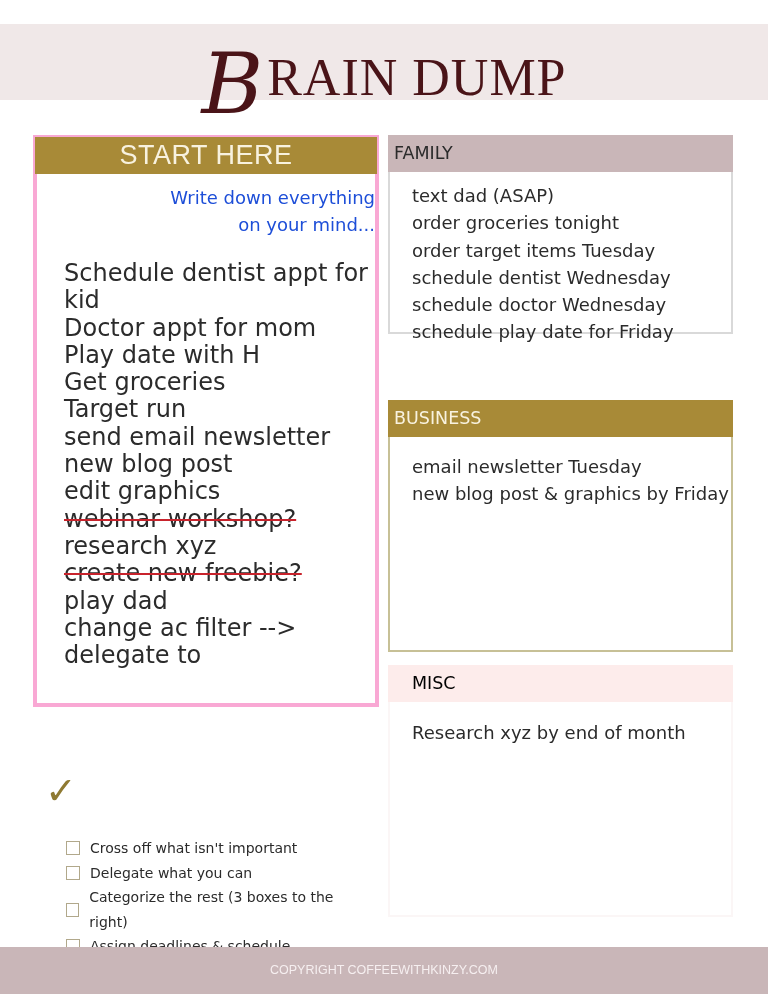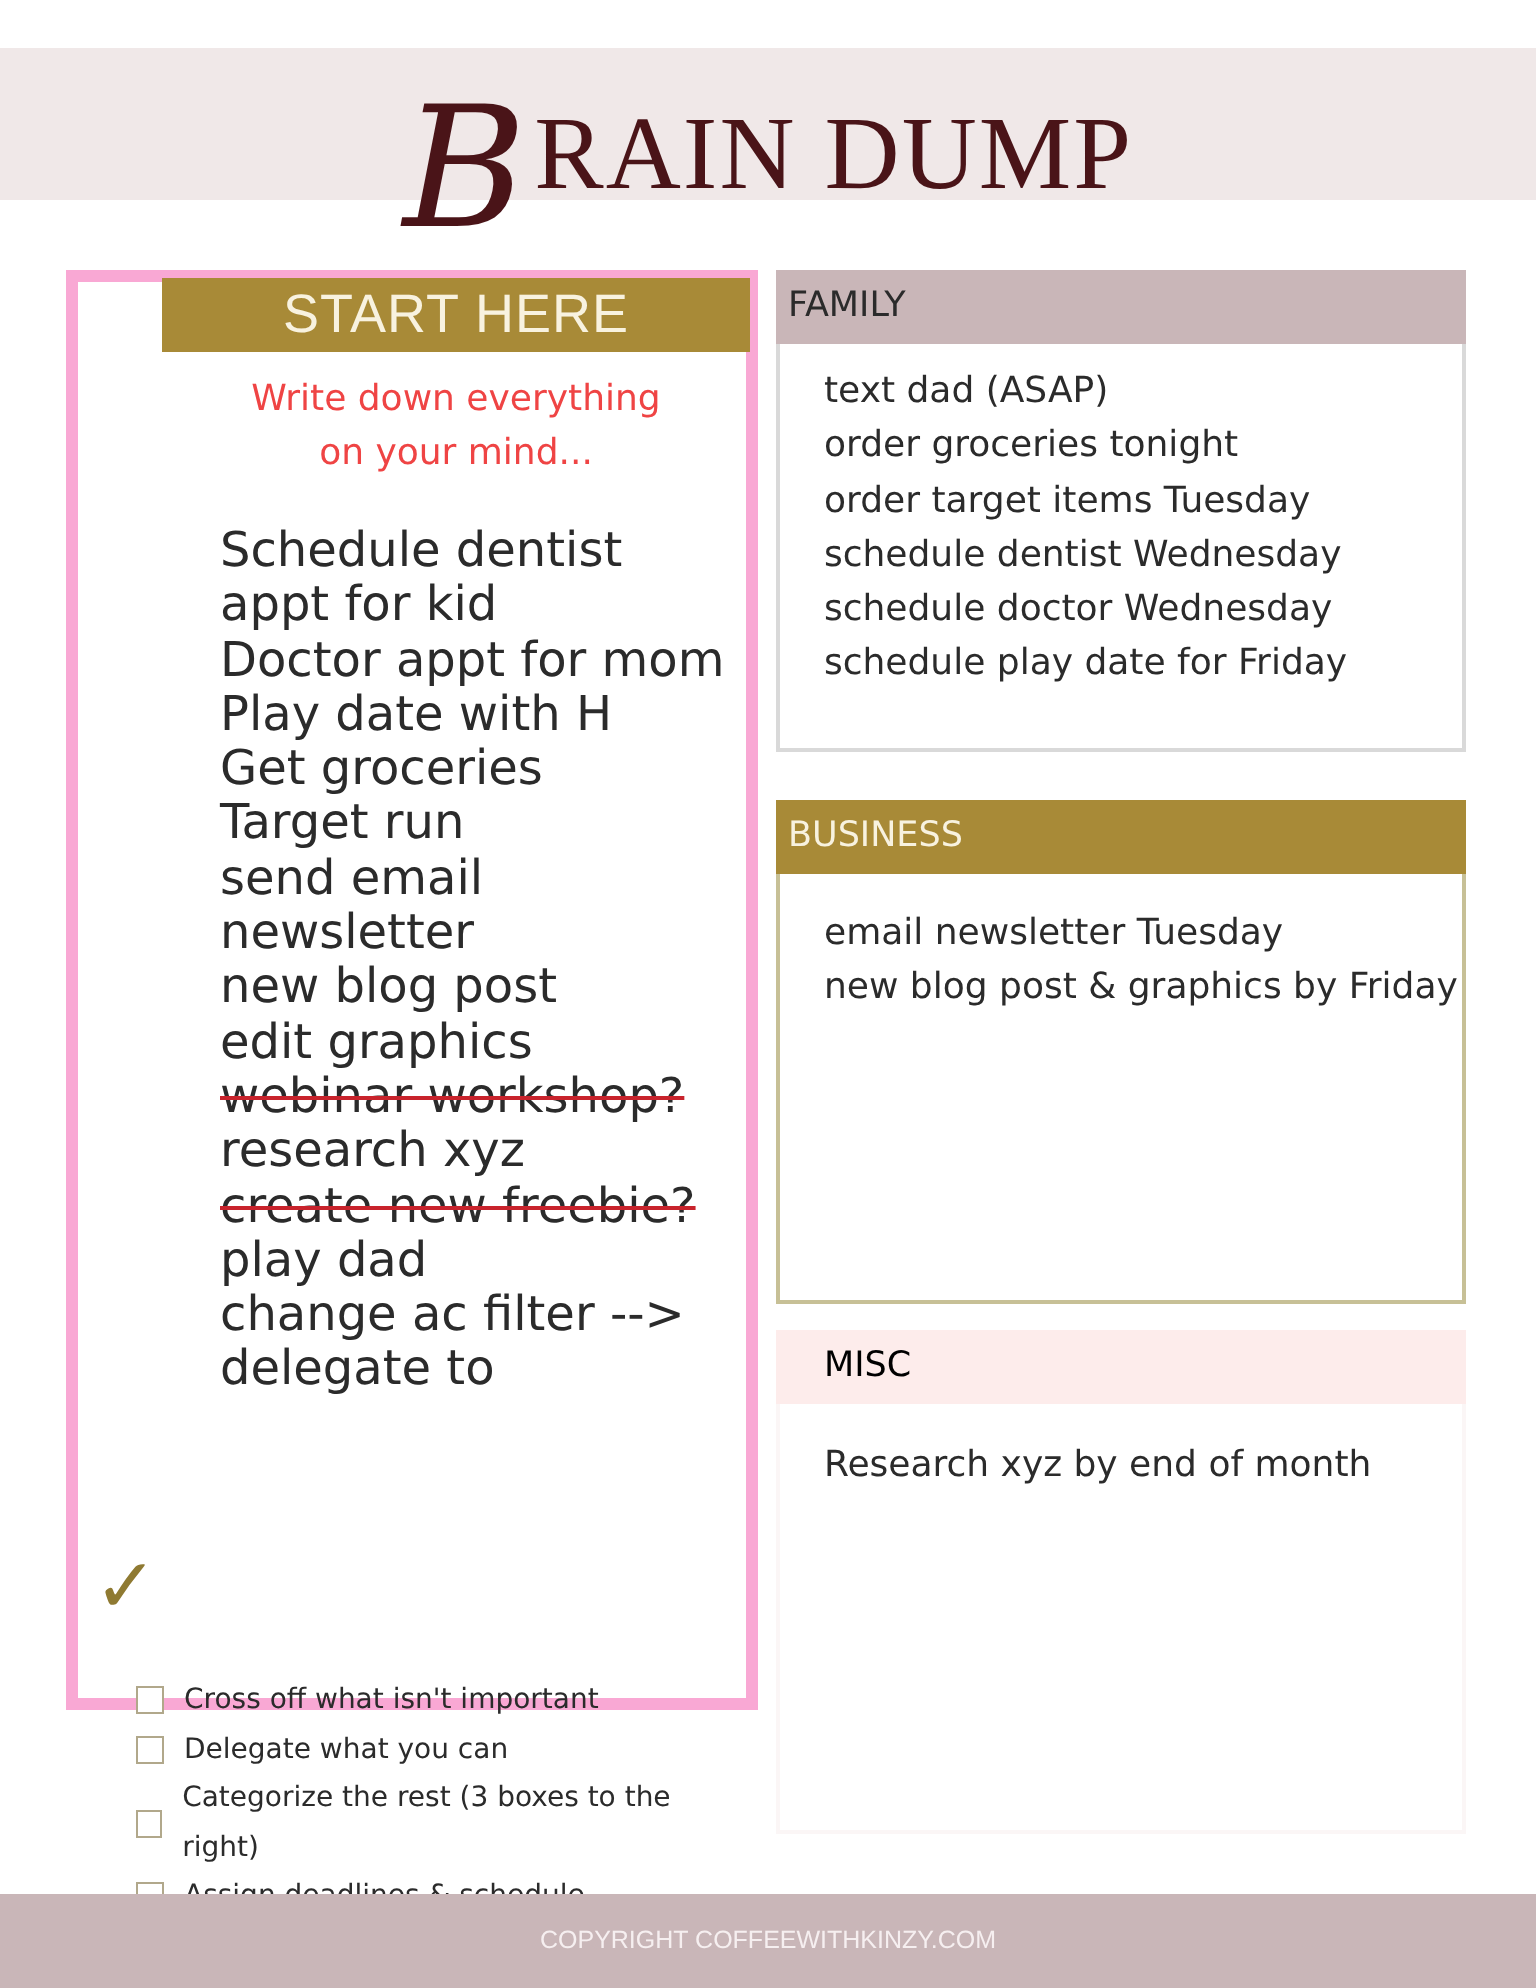--- a/index.html
+++ b/index.html
@@ -24,33 +24,32 @@
     }
     .title .rest {
       font-family: Liberation Serif, serif;
       font-size: 52px; color: #4a1418; letter-spacing: 1px; line-height: 1;
       transform: translateY(-14px); font-stretch: condensed;
     }
     .box {
       position: absolute; box-sizing: border-box; background: #fff;
     }
     .start {
-      left: 33px; top: 135px; width: 346px; height: 720px;
-      border: 6px solid #f9a8d4;
-      padding-left: 44px;
+      left: 33px; top: 135px; width: 346px; height: 572px;
+      border: 4px solid #f9a8d4;
     }
     .start-header {
       background: #a88a37; color: #f8f2df; height: 37px;
       text-align: center; font-size: 27px; line-height: 37px;
       margin: -2px -2px 0 -2px;
       font-family: "Liberation Sans", sans-serif; letter-spacing: 0.5px;
     }
     .intro {
-      text-align: center; font-size: 18px; line-height: 27px;
-      margin-top: 10px; color: #ef4444;
+      text-align: right; font-size: 18px; line-height: 27px;
+      margin-top: 10px; color: #1d4ed8;
     }
     .dump-list {
       list-style: none; padding: 0; margin: 22px 0 4px 27px;
       font-size: 24px; line-height: 27.3px;
     }
     .dump-list li.crossed {
       text-decoration: line-through; text-decoration-color: #c8232c;
       text-decoration-thickness: 2px;
     }
     .checkmark {
@@ -66,21 +65,21 @@
       width: 12px; height: 12px; border: 1.5px solid #b1a88b;
       display: inline-block; margin-right: 10px; background: #fff;
     }
     .cat {
       left: 388px; width: 345px; border: 2px solid #d9d9d9;
     }
     .cat-header {
       height: 37px; line-height: 37px; font-size: 17.5px; padding-left: 6px;
       margin: -2px -2px 0 -2px;
     }
-    .family { top: 135px; height: 241px; }
+    .family { top: 135px; height: 199px; }
     .family .cat-header { background: #c9b6b8; color: #2b2b2b; }
     .business { top: 400px; height: 252px; border-color: #c7c096; }
     .business .cat-header { background: #a88a37; color: #f8f2df; }
     .misc { top: 665px; height: 252px; border-color: #fbf6f6; }
     .misc .cat-header { background: #fdeceb; color: #000000; padding-left: 24px; }
     .cat-list {
       list-style: none; padding: 0; margin: 10px 0 0 22px;
       font-size: 18px; line-height: 27.3px;
     }
     .business .cat-list { margin-top: 16px; }

